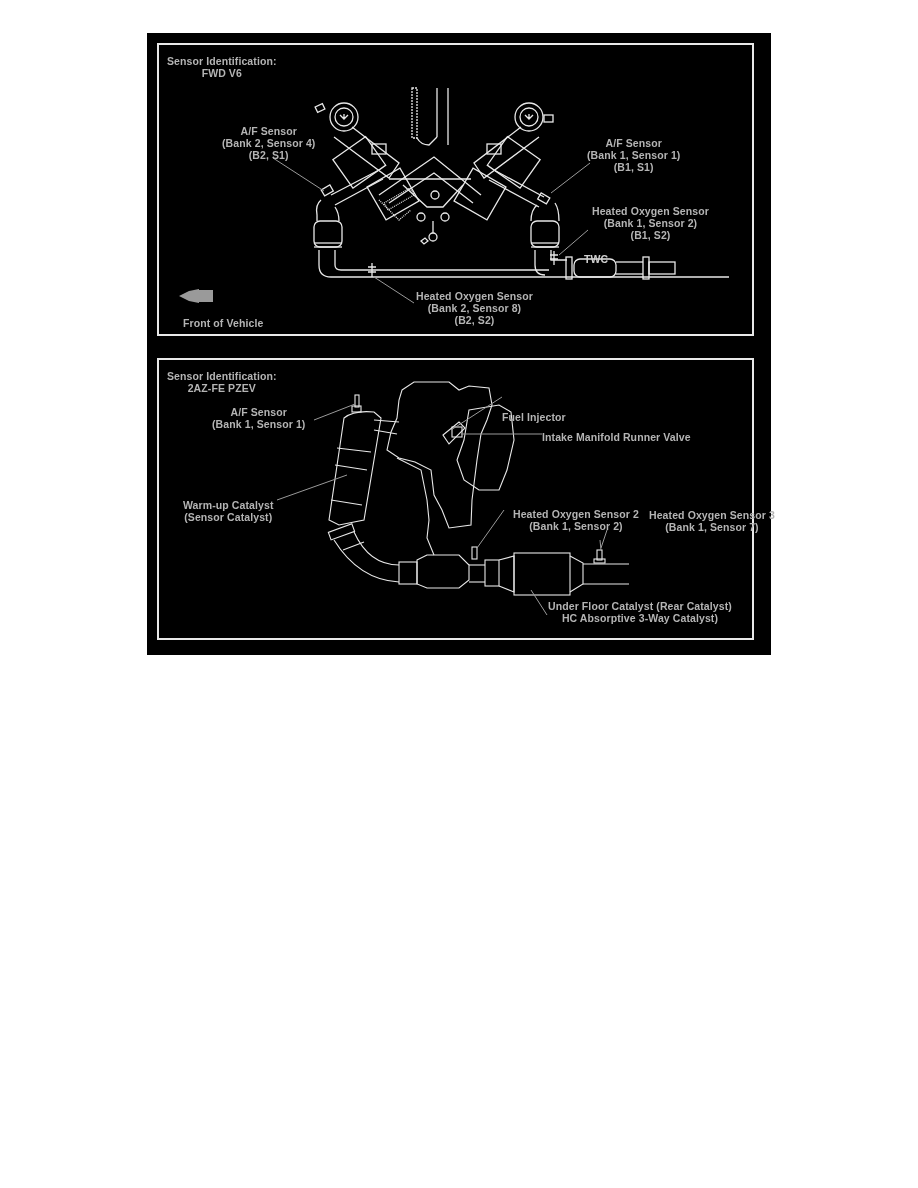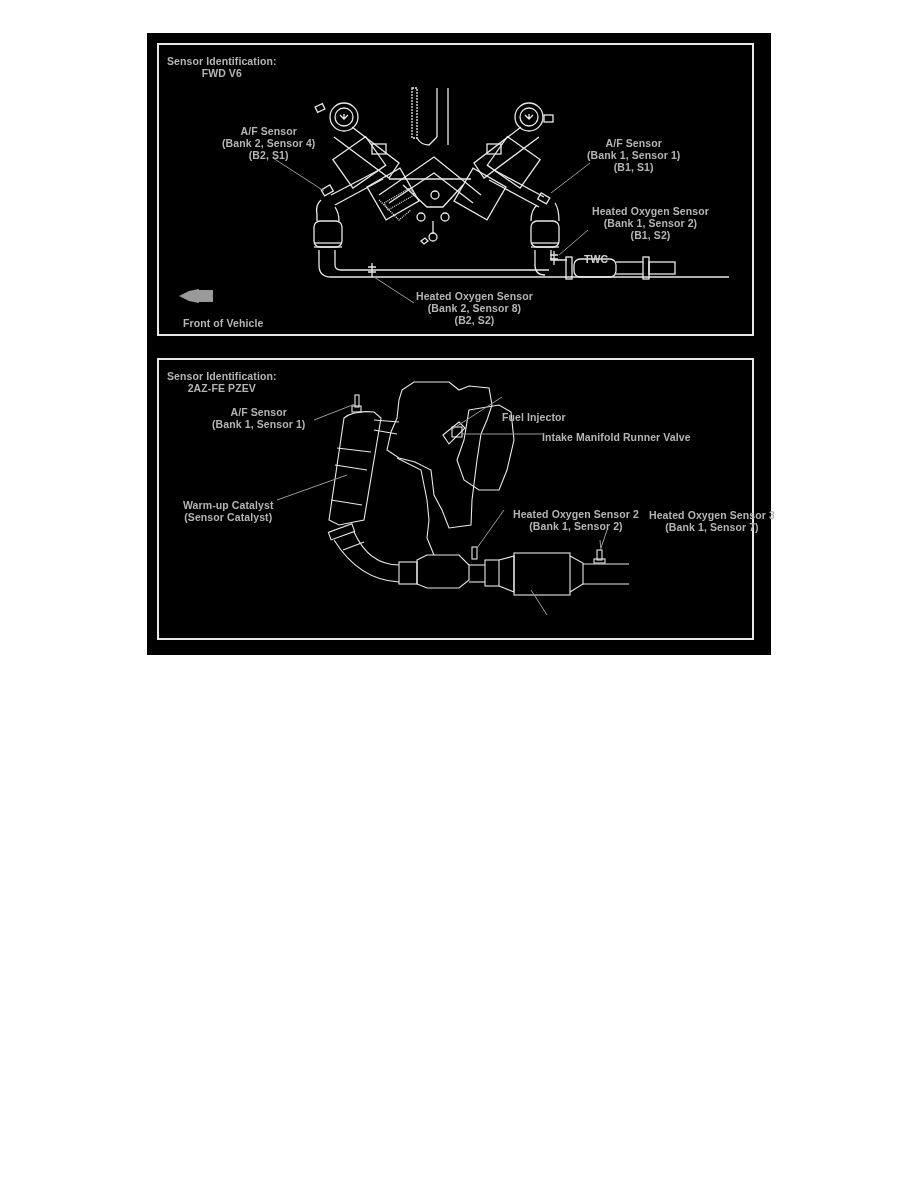--- a/index.html
+++ b/index.html
@@ -192,14 +192,18 @@
     <div class="lbl" style="left:343px;top:31px;margin-top:20px;">Fuel Injector</div>
     <div class="lbl" style="left:383px;top:71px;">Intake Manifold Runner Valve</div>
     <div class="lbl" style="left:354px;top:119px;margin-top:29px;">
       <div>Heated Oxygen Sensor 2</div>
       <div>(Bank 1, Sensor 2)</div>
     </div>
     <div class="lbl" style="left:452px;top:149px;margin-left:38px;">
       <div>Heated Oxygen Sensor 3</div>
       <div>(Bank 1, Sensor 7)</div>
     </div>
+    <div class="lbl" style="left:389px;top:240px;">
+      <div>Under Floor Catalyst (Rear Catalyst)</div>
+      <div>HC Absorptive 3-Way Catalyst)</div>
+    </div>
   </div>
 </div>
 
 </body></html>

